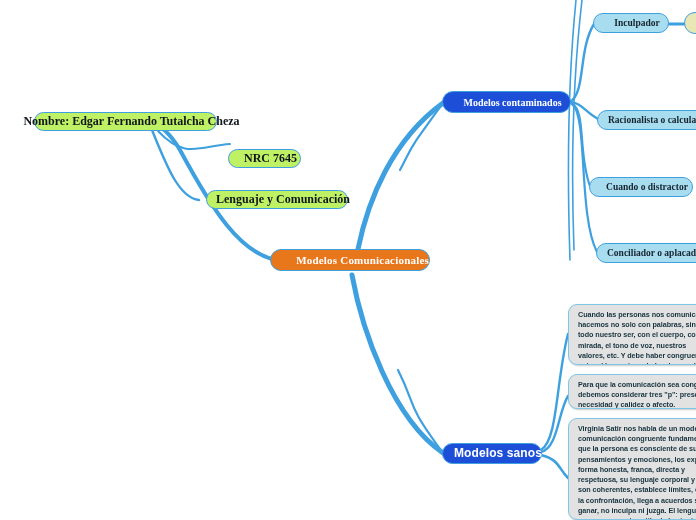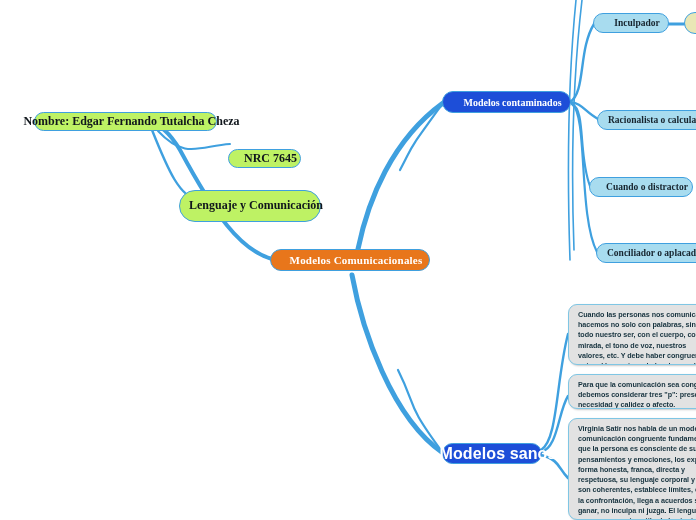--- a/index.html
+++ b/index.html
@@ -50,21 +50,21 @@
   
   .node-green {
     background: #1d4ed8;
     border: 1px solid #3FA0DF;
     border-radius: 999px;
     color: #ffffff;
     font-weight: bold;
     font-size: 10px;
   }
   .node-green.serif  { font-family: "Liberation Serif", serif; }
-  .node-green.sans   { font-family: "Liberation Sans", sans-serif; font-size: 16px; letter-spacing: .1px; }
+  .node-green.sans   { font-family: "Liberation Sans", sans-serif; font-size: 12px; letter-spacing: .1px; }
 
   
   .node-blue {
     background: #A8DCEF;
     border: 1px solid #3FA0DF;
     border-radius: 999px;
     color: #16242e;
     font-family: "Liberation Serif", serif;
     font-weight: bold;
     font-size: 9.5px;
@@ -137,33 +137,33 @@
       <path d="M582,0 C575,60 570,140 574,250" stroke-width="1.6"></path>
 
       <path d="M668,24 L684,24" stroke-width="3"></path>
 
       <path d="M541,450 C558,440 556,380 568,334" stroke-width="2.4"></path>
       <path d="M541,452 C558,448 558,412 568,396" stroke-width="2.4"></path>
       <path d="M541,455 C560,460 558,468 568,478" stroke-width="2.6"></path>
     </g>
   </svg>
 
-  <div class="node node-root" style="left:270px; top:249px; width:160px; height:22px;">
+  <div class="node node-root" style="left:270px; top:249px; width:160px; height:22px;justify-content:flex-end;">
     <span>Modelos Comunicacionales</span>
   </div>
 
   <div class="node node-white" style="left:34px; top:112px; width:183px; height:19px;">
     <span>Nombre: Edgar Fernando Tutalcha Cheza</span>
   </div>
 
   <div class="node node-white" style="left:228px; top:149px; width:73px; height:19px;">
     <span>NRC 7645</span>
   </div>
 
-  <div class="node node-white" style="left:179px; top:190px; width:142px; height:32px;font-family:Liberation Serif, serif;">
+  <div class="node node-white" style="left:206px; top:190px; width:142px; height:19px;font-family:Liberation Serif, serif;">
     <span>Lenguaje y Comunicación</span>
   </div>
 
   <div class="node node-green serif" style="left:442px; top:91px; width:129px; height:22px;">
     <span>Modelos contaminados</span>
   </div>
 
   <div class="node node-blue" style="left:593px; top:13px; width:76px; height:20px;">
     <span>Inculpador</span>
   </div>

